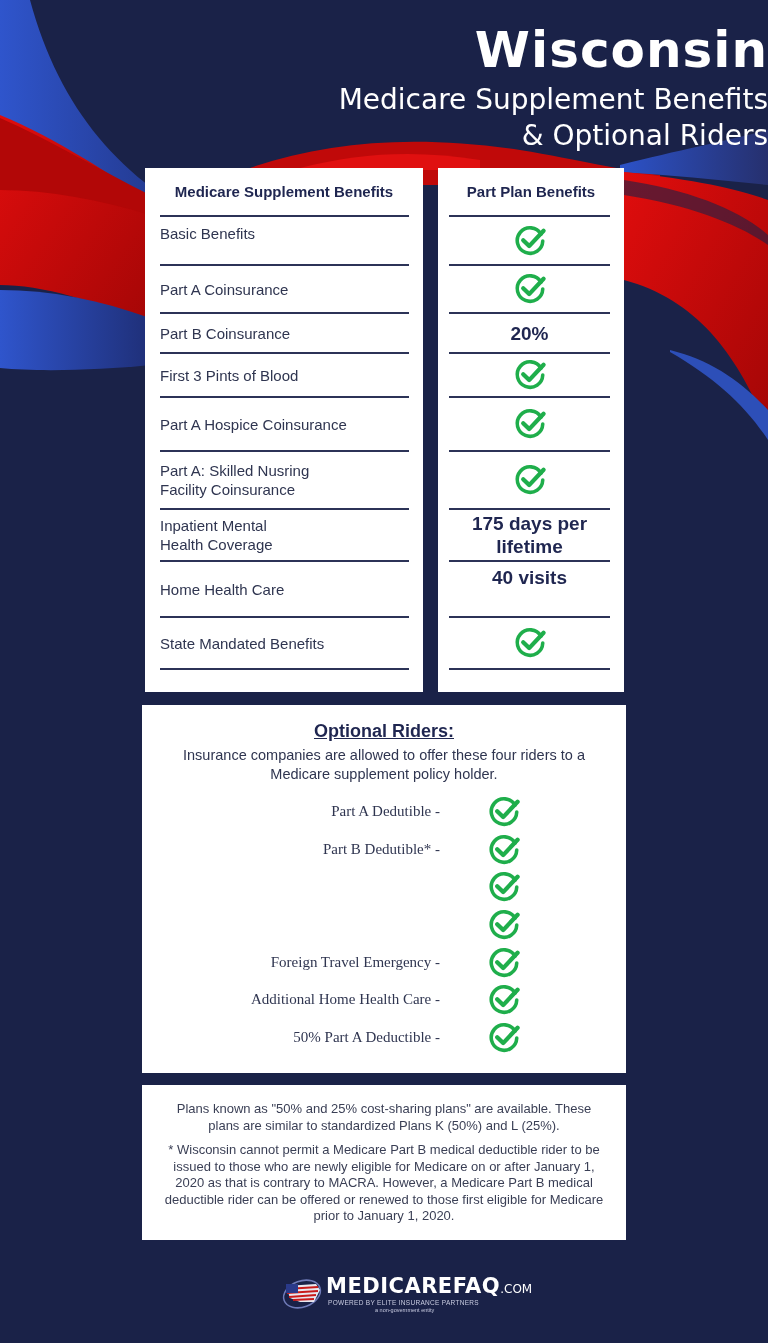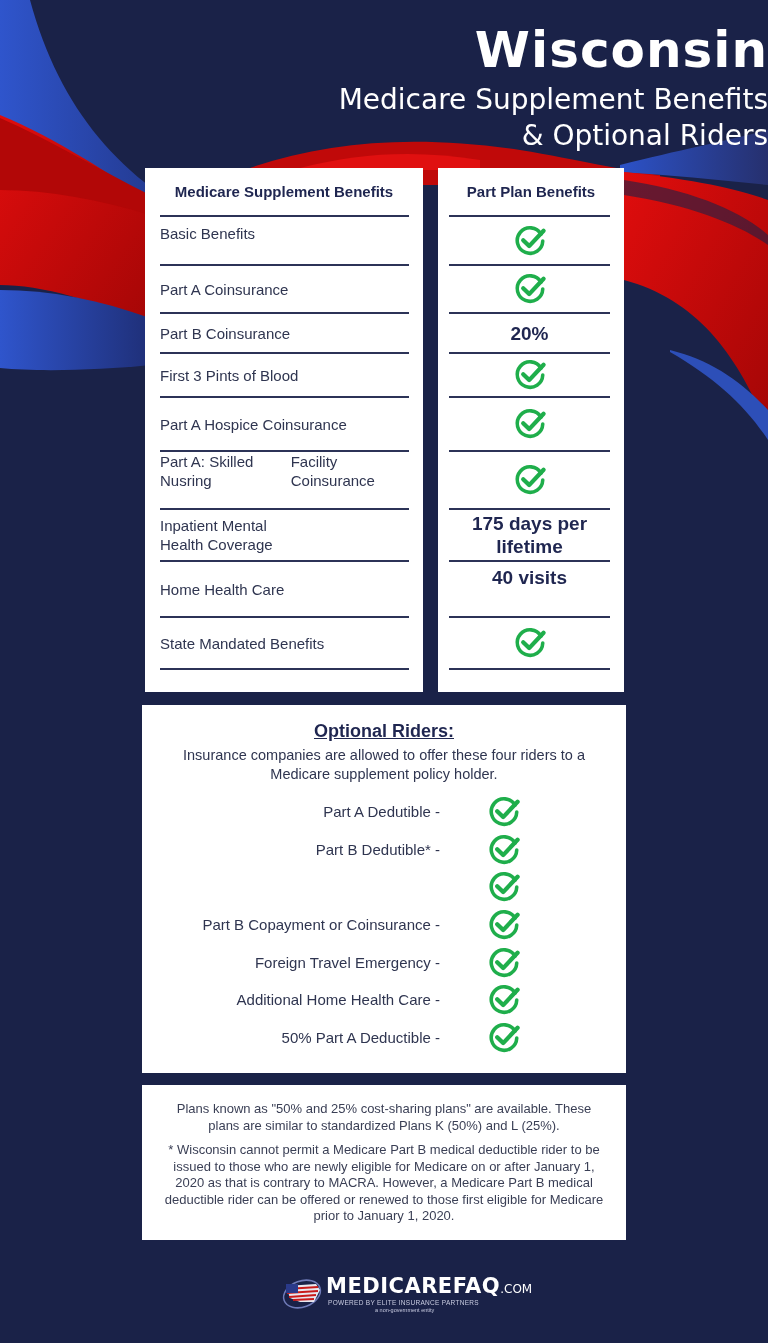--- a/index.html
+++ b/index.html
@@ -26,21 +26,21 @@
 
     .row { position: absolute; display: flex; align-items: center; }
     #panel-left .row { left: 15px; width: 249px; font-size: 15px; color: #2f3550; line-height: 19px; }
     #panel-right .row { left: 11px; width: 161px; justify-content: center; text-align: center; font-weight: bold; font-size: 19px; color: #1f2650; line-height: 23px; }
 
     .check { width: 34px; height: 34px; display: inline-block; }
 
     #riders { left: 142px; top: 705px; width: 484px; height: 368px; }
     .riders-title { text-align: center; font-weight: bold; font-size: 18px; color: #1f2650; text-decoration: underline; margin-top: 16px; }
     .riders-desc { text-align: center; font-size: 14.5px; line-height: 19px; color: #2f3550; margin: 4px 24px 0; }
-    .rider-list { position: absolute; left: 0; top: 88px; width: 484px; }
+    .rider-list { position: absolute; left: 0; top: 88px; width: 484px; font-family: Liberation Serif, serif; }
     .rider { position: relative; height: 37.7px; }
     .rider .label { position: absolute; right: 186px; top: 0; height: 37.7px; line-height: 37.7px; font-size: 15px; color: #2f3550; white-space: nowrap; }
     .rider .check { position: absolute; left: 345px; top: 2px; }
 
     #notes { left: 142px; top: 1085px; width: 484px; height: 155px; padding: 16px 20px 0; text-align: center; font-size: 13px; line-height: 16.5px; color: #3a3f55; }
     #notes p + p { margin-top: 8px; }
 
     .footer { position: absolute; left: 280px; top: 1272px; width: 220px; height: 42px; z-index: 2; }
     .footer .brand { position: absolute; left: 46px; top: 2px; color: #fff; font-weight: bold; font-size: 21px; letter-spacing: 0.5px; font-family: "DejaVu Sans", sans-serif; }
     .footer .brand small { font-size: 12px; font-weight: normal; letter-spacing: 0; }
@@ -103,21 +103,21 @@
 
   <div class="row" style="top:146px;height:38px">Part B Coinsurance</div>
   <div class="rule" style="top:184px"></div>
 
   <div class="row" style="top:186px;height:42px">First 3 Pints of Blood</div>
   <div class="rule" style="top:228px"></div>
 
   <div class="row" style="top:230px;height:52px">Part A Hospice Coinsurance</div>
   <div class="rule" style="top:282px"></div>
 
-  <div class="row" style="top:284px;height:56px;flex-direction:row;align-items:flex-start;justify-content:center">
+  <div class="row" style="top:284px;height:56px;flex-direction:column;align-items:flex-start;justify-content:center">
     <span>Part A: Skilled Nusring</span>
     <span>Facility Coinsurance</span>
   </div>
   <div class="rule" style="top:340px"></div>
 
   <div class="row" style="top:342px;height:50px;flex-direction:column;align-items:flex-start;justify-content:center">
     <span>Inpatient Mental</span>
     <span>Health Coverage</span>
   </div>
   <div class="rule" style="top:392px"></div>
@@ -212,21 +212,20 @@
           <path d="M12,19 L19,26 L36,8" fill="none" stroke="#1fae4b" stroke-width="5" stroke-linecap="round" stroke-linejoin="round"></path>
         </svg>
     </div>
     <div class="rider">
       <svg class="check" viewBox="0 0 40 40">
           <path d="M33,12 A15,15 0 1,0 35,20" fill="none" stroke="#1fae4b" stroke-width="4.2" stroke-linecap="round"></path>
           <path d="M12,19 L19,26 L36,8" fill="none" stroke="#1fae4b" stroke-width="5" stroke-linecap="round" stroke-linejoin="round"></path>
         </svg>
     </div>
     <div class="rider">
-      <span class="label">Part B Copayment or Coinsurance -</span>
       <svg class="check" viewBox="0 0 40 40">
           <path d="M33,12 A15,15 0 1,0 35,20" fill="none" stroke="#1fae4b" stroke-width="4.2" stroke-linecap="round"></path>
           <path d="M12,19 L19,26 L36,8" fill="none" stroke="#1fae4b" stroke-width="5" stroke-linecap="round" stroke-linejoin="round"></path>
         </svg>
     </div>
     <div class="rider">
       <span class="label">Foreign Travel Emergency -</span>
       <svg class="check" viewBox="0 0 40 40">
           <path d="M33,12 A15,15 0 1,0 35,20" fill="none" stroke="#1fae4b" stroke-width="4.2" stroke-linecap="round"></path>
           <path d="M12,19 L19,26 L36,8" fill="none" stroke="#1fae4b" stroke-width="5" stroke-linecap="round" stroke-linejoin="round"></path>

